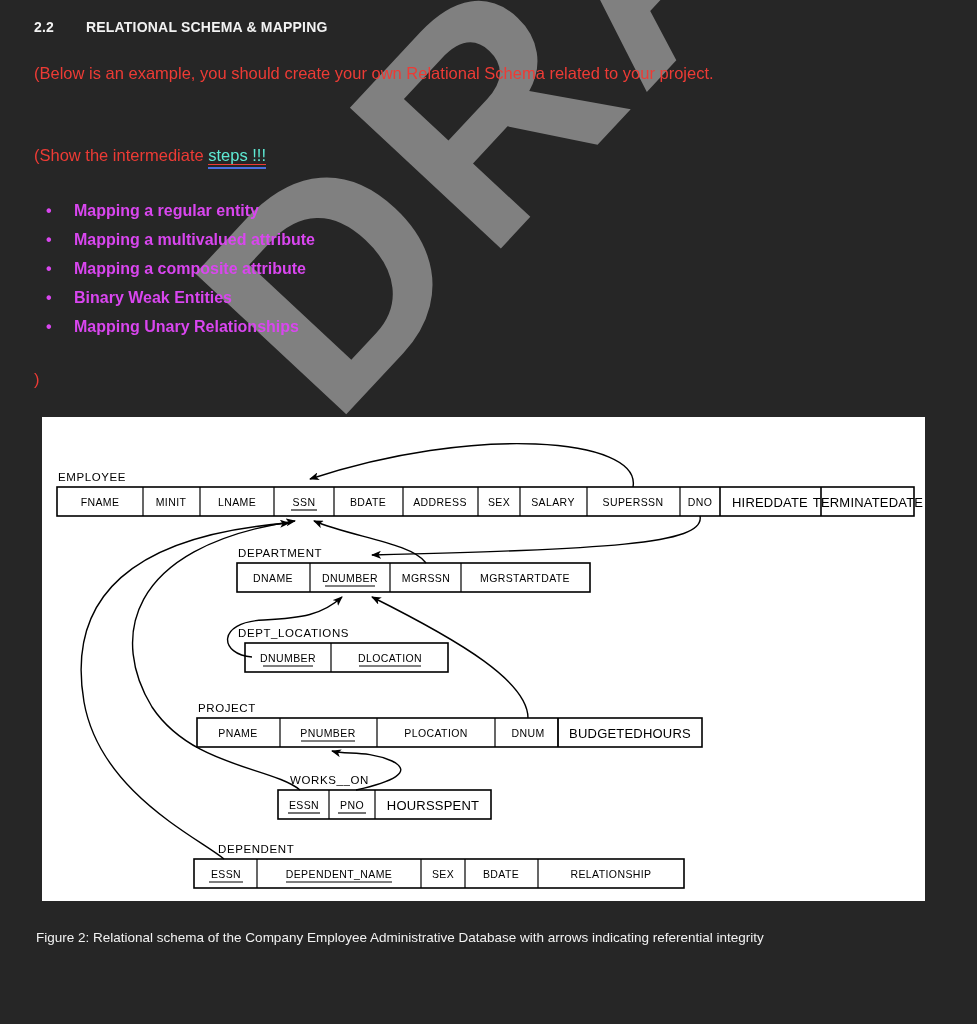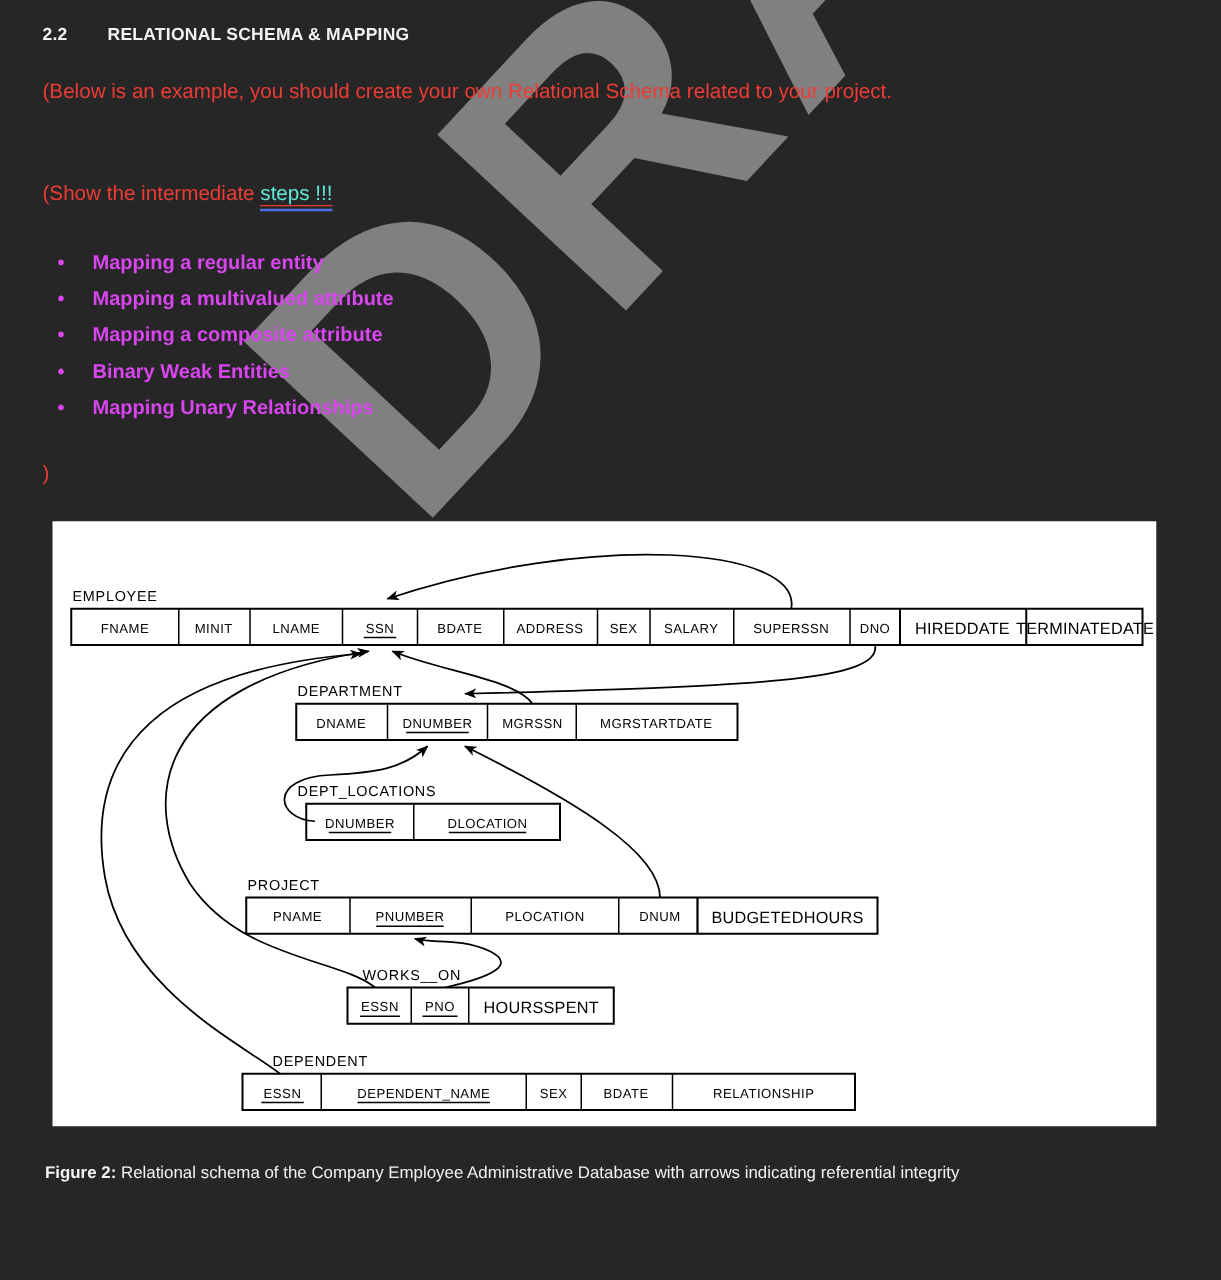--- a/index.html
+++ b/index.html
@@ -102,21 +102,21 @@
   }
   #schema-svg{display:block;}
   .caption{
     position:absolute;
     left:36px;top:925px;
     width:890px;
     color:#f2f2f2;
     font-size:13.5px;
     line-height:25px;
   }
-  .caption b{font-weight:bold;}
+  .caption b{font-weight:normal;}
 </style>
 </head>
 <body>
 
 <div id="watermark">
   <div class="wm-text">DRAFT</div>
 </div>
 
 <div id="page">
 

